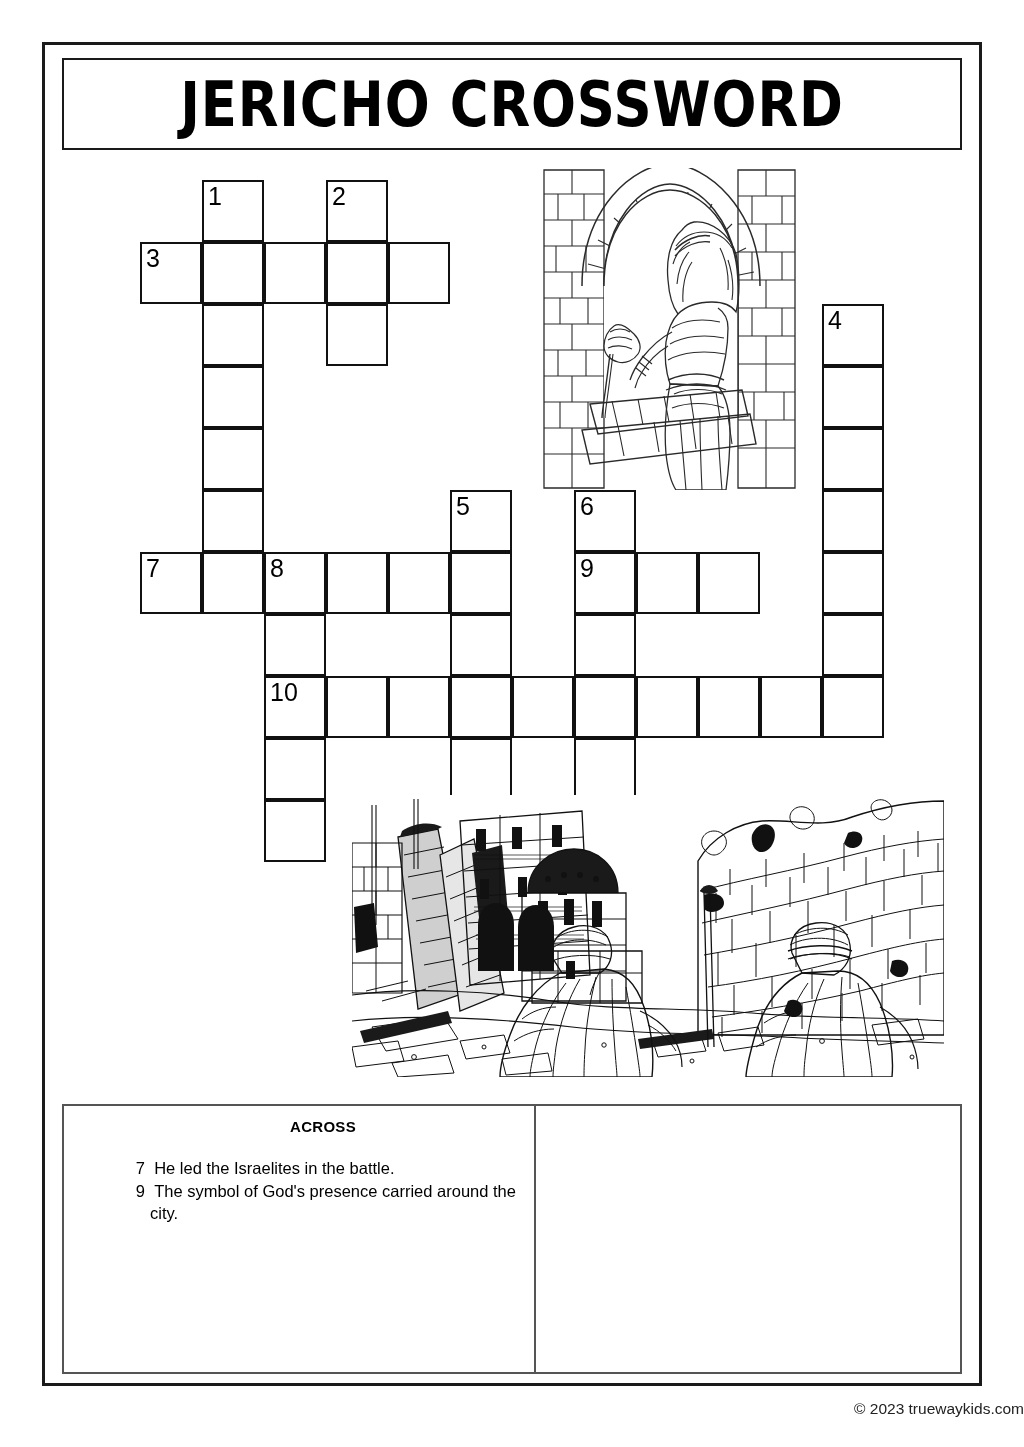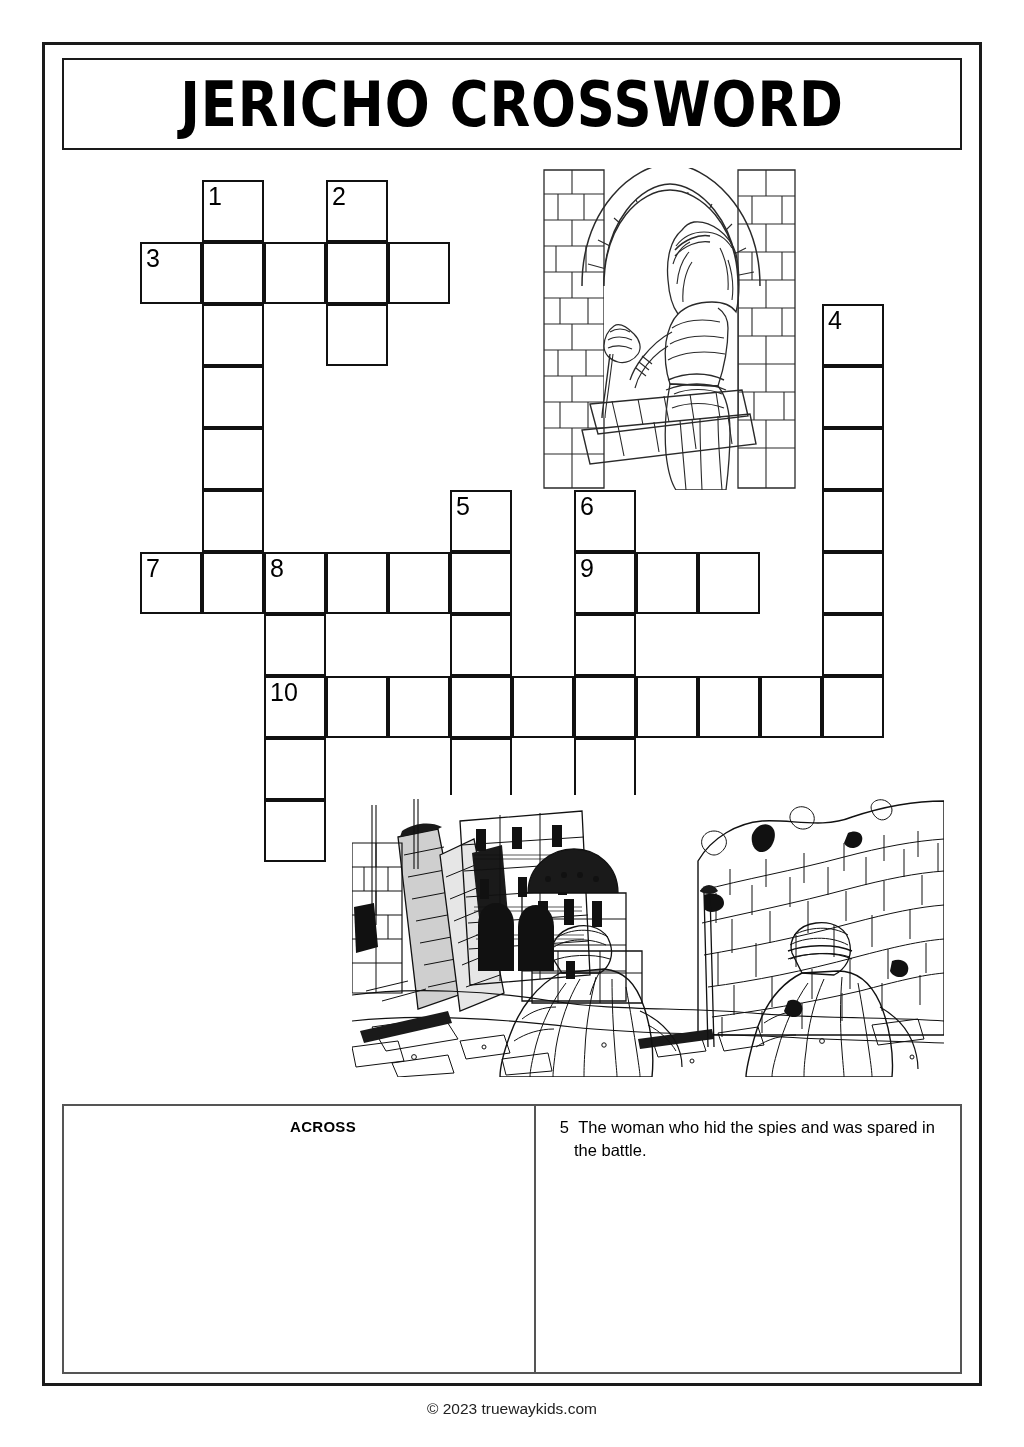--- a/index.html
+++ b/index.html
@@ -135,21 +135,21 @@
     min-width: 19px;
     text-align: right;
   }
 
   
   #footer {
     position: absolute;
     left: 0;
     top: 1400px;
     width: 1024px;
-    text-align: center;
+    text-align: right;
     font-size: 15.5px;
     color: #222222;
   }
 </style>
 </head>
 <body>
 
 <div id="page-border"></div>
 
 <div id="title-box">
@@ -428,22 +428,23 @@
         <path d="M348 96 C352 88 362 88 366 96 C362 100 352 100 348 96 Z" fill="#1a1a1a" stroke="none"></path>
       </g>
     </g>
   </svg>
 </div>
 
 <div id="clues-table">
   <div class="clue-col left">
     <div class="clue-head">ACROSS</div>
     <div id="across-list">
+        <p class="clue-line"><span class="clue-num">7</span><span>&nbsp;&nbsp;He led the Israelites in the battle.</span></p>
+        <p class="clue-line"><span class="clue-num">9</span><span>&nbsp;&nbsp;The symbol of God's presence carried around the city.</span></p>
       </div>
   </div>
   <div class="clue-col right">
     <div id="down-list">
-        <p class="clue-line"><span class="clue-num">5</span><span>&nbsp;&nbsp;The woman who hid the spies and was spared in the battle.</span></p>
       </div>
   </div>
 </div>
 
 <div id="footer">© 2023 truewaykids.com</div>
 
 </body></html>

